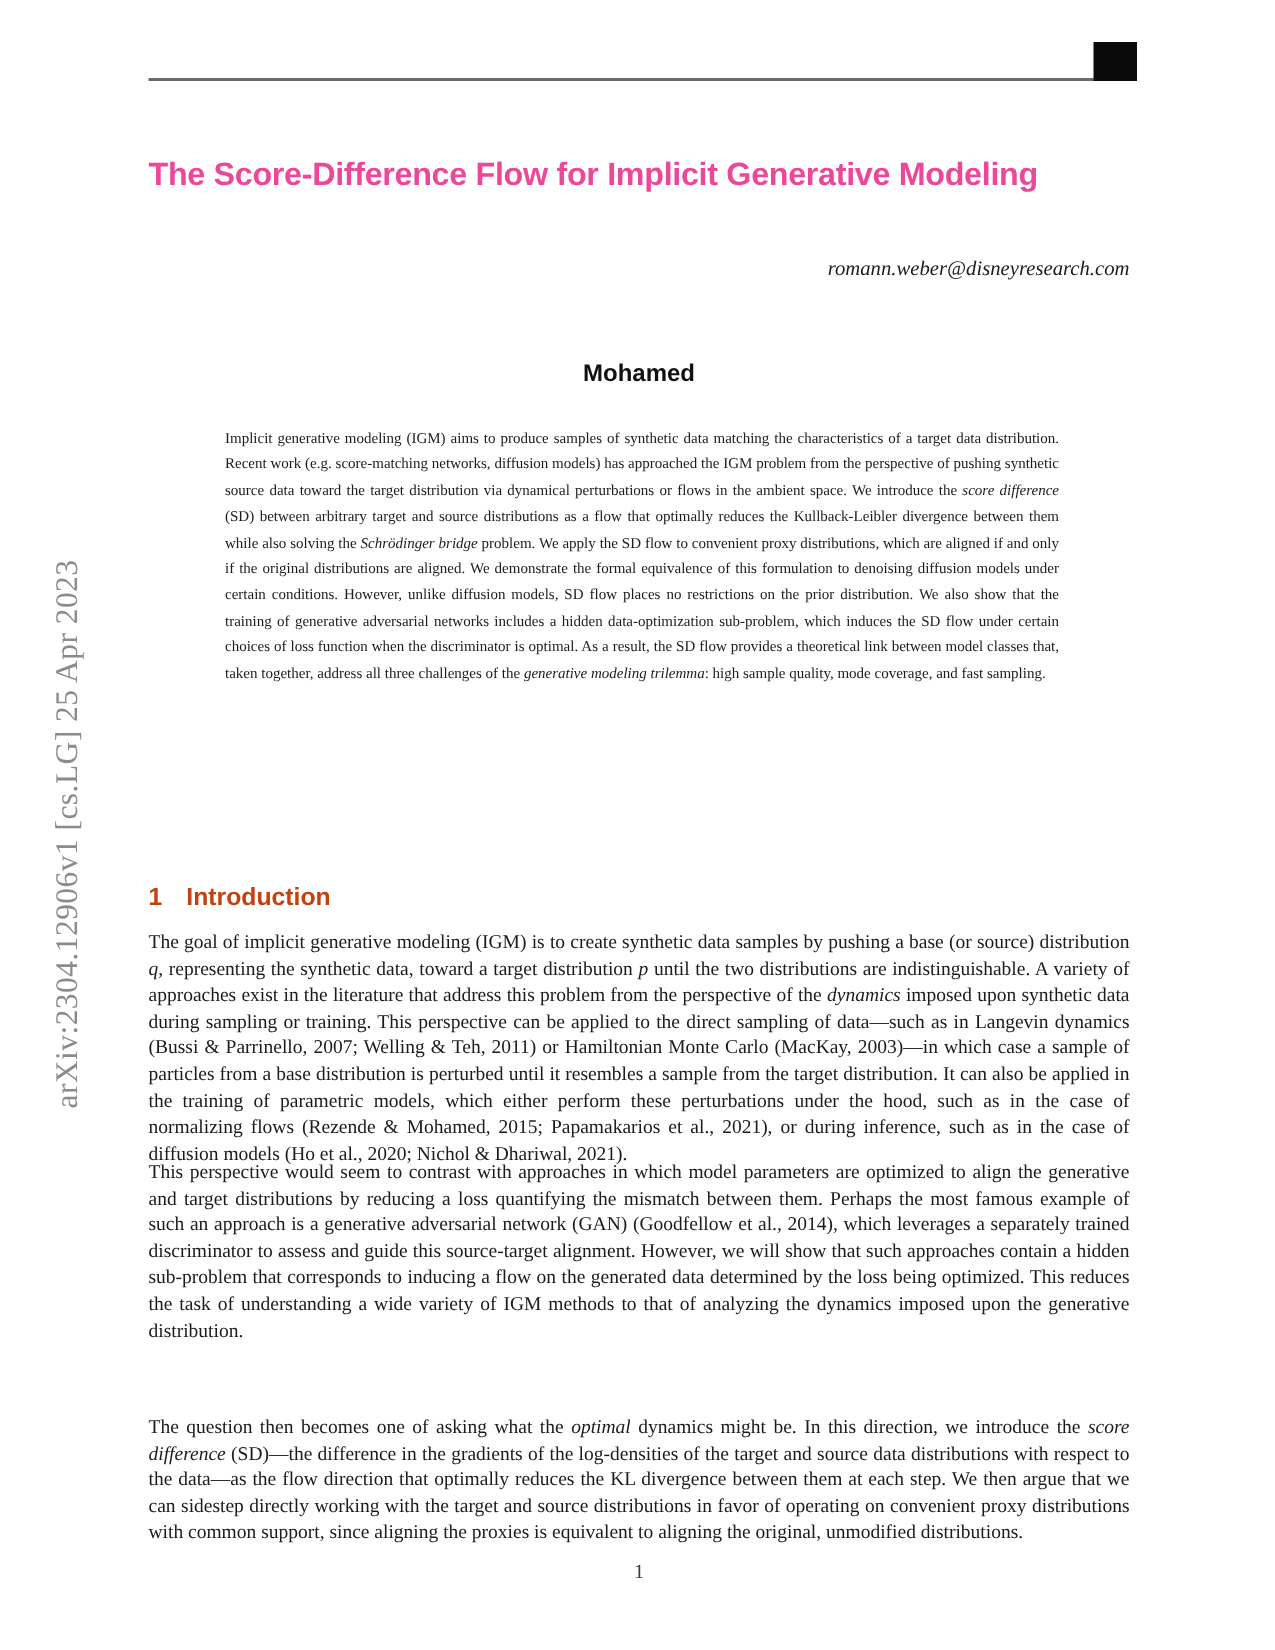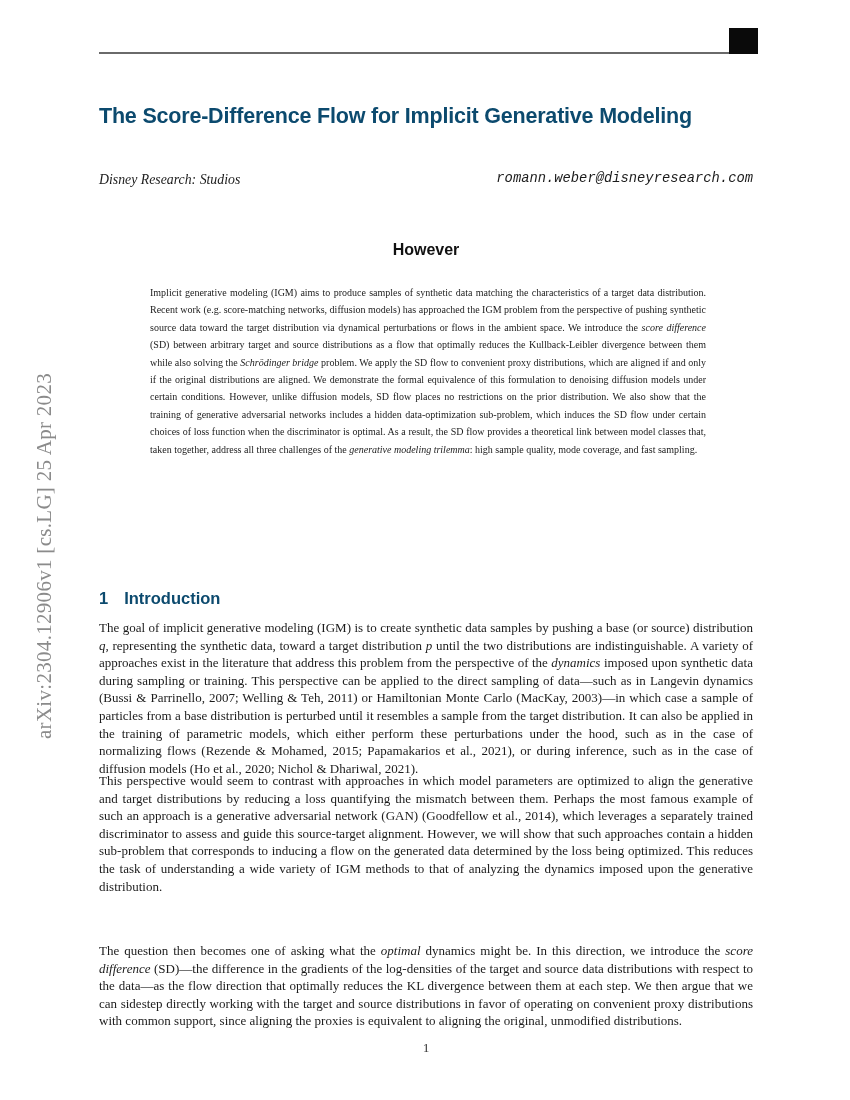--- a/index.html
+++ b/index.html
@@ -28,50 +28,50 @@
     font-family:"Liberation Serif", serif;
     font-size:21px;
     color:#8b8b8b;
     letter-spacing:0.3px;
     white-space:nowrap;
   }
   .title{
     position:absolute;left:99px;top:104px;width:660px;
     font-family:"Liberation Sans", sans-serif;
     font-weight:bold;font-size:21.5px;letter-spacing:-0.2px;
-    color:#0c4a6e;
+    color:#ec4899;
   }
   .author-row{
     position:absolute;left:99px;top:169px;width:654px;
   }
   .author-name{
     font-weight:bold;font-size:14.5px;color:#151515;
   }
   .author-affil{
     font-style:italic;font-size:13.8px;color:#1b1b1b;margin-top:3px;
   }
   .author-email{
     position:absolute;right:0;top:2px;
-    font-style:italic;font-size:13.8px;color:#1b1b1b;font-family:Liberation Mono, monospace;
+    font-style:italic;font-size:13.8px;color:#1b1b1b;
   }
   .abstract-heading{
     position:absolute;left:99px;top:241px;width:654px;
     text-align:center;
     font-family:"Liberation Sans", sans-serif;
     font-weight:bold;font-size:16px;color:#111;
   }
   .abstract-body{
     position:absolute;left:150px;top:284px;width:556px;
     font-size:10px;line-height:17.4px;
     text-align:justify;
   }
   .section-heading{
     position:absolute;left:99px;top:589px;
     font-family:"Liberation Sans", sans-serif;
-    font-weight:bold;font-size:16.5px;color:#0c4a6e;
+    font-weight:bold;font-size:16.5px;color:#c2410c;
   }
   .section-heading .sec-title{margin-left:16px;}
   .body-par{
     position:absolute;left:99px;width:654px;
     font-size:13px;line-height:17.6px;
     text-align:justify;
   }
   .par-1{top:619px;}
   .par-2{top:772px;}
   .par-3{top:942px;}
@@ -87,25 +87,24 @@
 <div class="page">
 
   <div class="top-rule"></div>
   <div class="black-box"></div>
 
   <div class="watermark">arXiv:2304.12906v1  [cs.LG]  25 Apr 2023</div>
 
   <h1 class="title" style="margin:0;">The Score-Difference Flow for Implicit Generative Modeling</h1>
 
   <div class="author-row">
-    <div class="author-affil">Disney Research: Studios</div>
     <div class="author-email">romann.weber@disneyresearch.com</div>
   </div>
 
-  <div class="abstract-heading">However</div>
+  <div class="abstract-heading">Mohamed</div>
 
   <div class="abstract-body"><span>Implicit generative modeling (IGM) aims to produce samples of synthetic data matching the characteristics of a target data distribution. Recent work (e.g. score-matching networks, diffusion models) has approached the IGM problem from the perspective of pushing synthetic source data toward the target distribution via dynamical perturbations or flows in the ambient space. We introduce the </span><i>score difference</i><span> (SD) between arbitrary target and source distributions as a flow that optimally reduces the Kullback-Leibler divergence between them while also solving the </span><i>Schrödinger bridge</i><span> problem. We apply the SD flow to convenient proxy distributions, which are aligned if and only if the original distributions are aligned. We demonstrate the formal equivalence of this formulation to denoising diffusion models under certain conditions. However, unlike diffusion models, SD flow places no restrictions on the prior distribution. We also show that the training of generative adversarial networks includes a hidden data-optimization sub-problem, which induces the SD flow under certain choices of loss function when the discriminator is optimal. As a result, the SD flow provides a theoretical link between model classes that, taken together, address all three challenges of the </span><i>generative modeling trilemma</i><span>: high sample quality, mode coverage, and fast sampling.</span></div>
 
   <div class="section-heading">
     <span class="sec-num">1</span><span class="sec-title">Introduction</span>
   </div>
 
   <div class="body-par par-1"><span>The goal of implicit generative modeling (IGM) is to create synthetic data samples by pushing a base (or source) distribution </span><i>q</i><span>, representing the synthetic data, toward a target distribution </span><i>p</i><span> until the two distributions are indistinguishable. A variety of approaches exist in the literature that address this problem from the perspective of the </span><i>dynamics</i><span> imposed upon synthetic data during sampling or training. This perspective can be applied to the direct sampling of data—such as in Langevin dynamics (Bussi &amp; Parrinello, 2007; Welling &amp; Teh, 2011) or Hamiltonian Monte Carlo (MacKay, 2003)—in which case a sample of particles from a base distribution is perturbed until it resembles a sample from the target distribution. It can also be applied in the training of parametric models, which either perform these perturbations under the hood, such as in the case of normalizing flows (Rezende &amp; Mohamed, 2015; Papamakarios et al., 2021), or during inference, such as in the case of diffusion models (Ho et al., 2020; Nichol &amp; Dhariwal, 2021).</span></div>
 
   <div class="body-par par-2"><span>This perspective would seem to contrast with approaches in which model parameters are optimized to align the generative and target distributions by reducing a loss quantifying the mismatch between them. Perhaps the most famous example of such an approach is a generative adversarial network (GAN) (Goodfellow et al., 2014), which leverages a separately trained discriminator to assess and guide this source-target alignment. However, we will show that such approaches contain a hidden sub-problem that corresponds to inducing a flow on the generated data determined by the loss being optimized. This reduces the task of understanding a wide variety of IGM methods to that of analyzing the dynamics imposed upon the generative distribution.</span></div>

